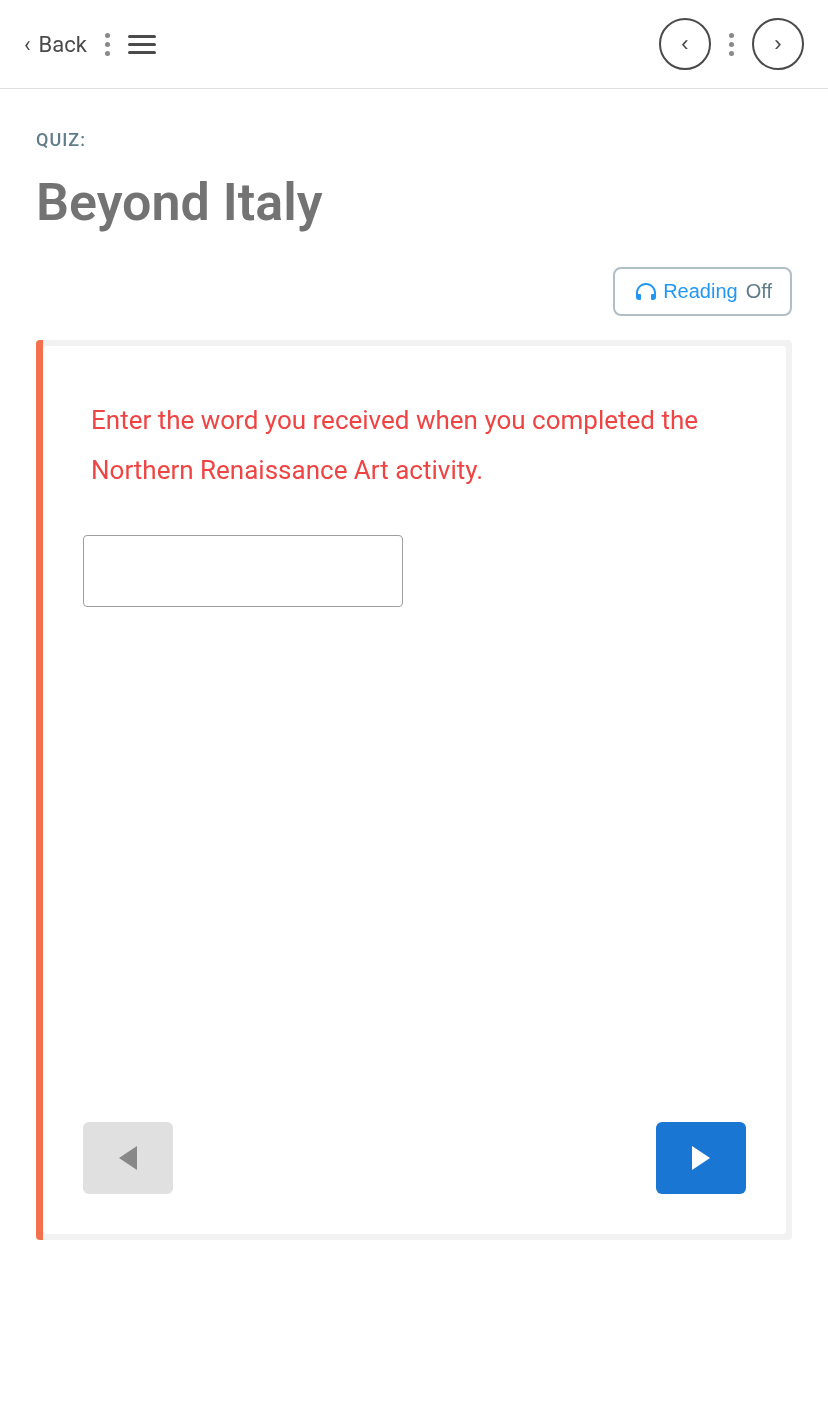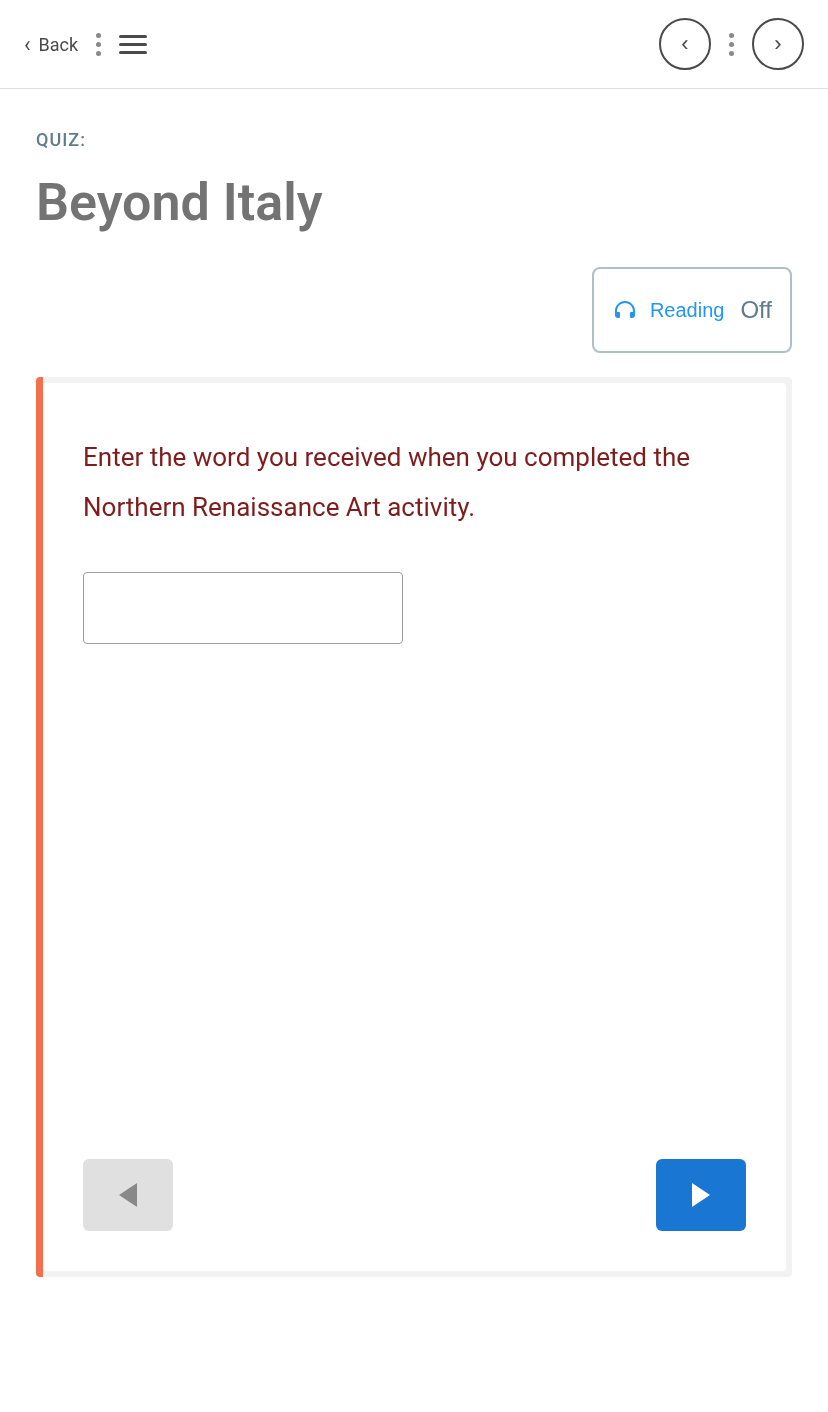--- a/index.html
+++ b/index.html
@@ -43,21 +43,21 @@
       font-weight: 400;
       text-decoration: none;
     }
 
     .chevron-left-icon {
       font-size: 22px;
       color: #4a4a4a;
     }
 
     .back-label {
-      font-size: 18px;
+      font-size: 22px;
       color: #4a4a4a;
     }
 
     .dots-icon {
       font-size: 24px;
       color: #888;
       cursor: pointer;
       letter-spacing: 2px;
       display: flex;
       flex-direction: column;
@@ -134,38 +134,38 @@
     
     .reading-toggle-row {
       display: flex;
       justify-content: flex-end;
       margin-bottom: 24px;
     }
 
     .reading-toggle-btn {
       display: flex;
       align-items: center;
-      gap: 12px;
+      gap: 4px;
       border: 2px solid #b0bec5;
       border-radius: 8px;
-      padding: 27px 18px;
+      padding: 11px 18px;
       background: #fff;
       cursor: pointer;
       font-size: 20px;
     }
 
     .reading-text {
       color: #2196f3;
       font-weight: 500;
       font-size: 20px;
     }
 
     .reading-off-text {
       color: #607d8b;
-      font-size: 24px;
+      font-size: 20px;
       font-weight: 400;
       margin-left: 4px;
     }
 
     
     .quiz-card-wrapper {
       display: flex;
       border-left: 7px solid #f4704d;
       background: #f2f2f2;
       border-radius: 4px;
@@ -178,23 +178,24 @@
       border-radius: 4px;
       flex: 1;
       padding: 50px 40px 40px 40px;
       display: flex;
       flex-direction: column;
       min-height: 880px;
     }
 
     .question-text {
       font-size: 26px;
-      color: #7f1d1d;
+      color: #ef4444;
       line-height: 1.9;
       margin-bottom: 40px;
+      margin-left: 8px;
     }
 
     .answer-input {
       border: 1.5px solid #9e9e9e;
       border-radius: 4px;
       width: 320px;
       height: 72px;
       font-size: 18px;
       padding: 10px 14px;
       outline: none;

